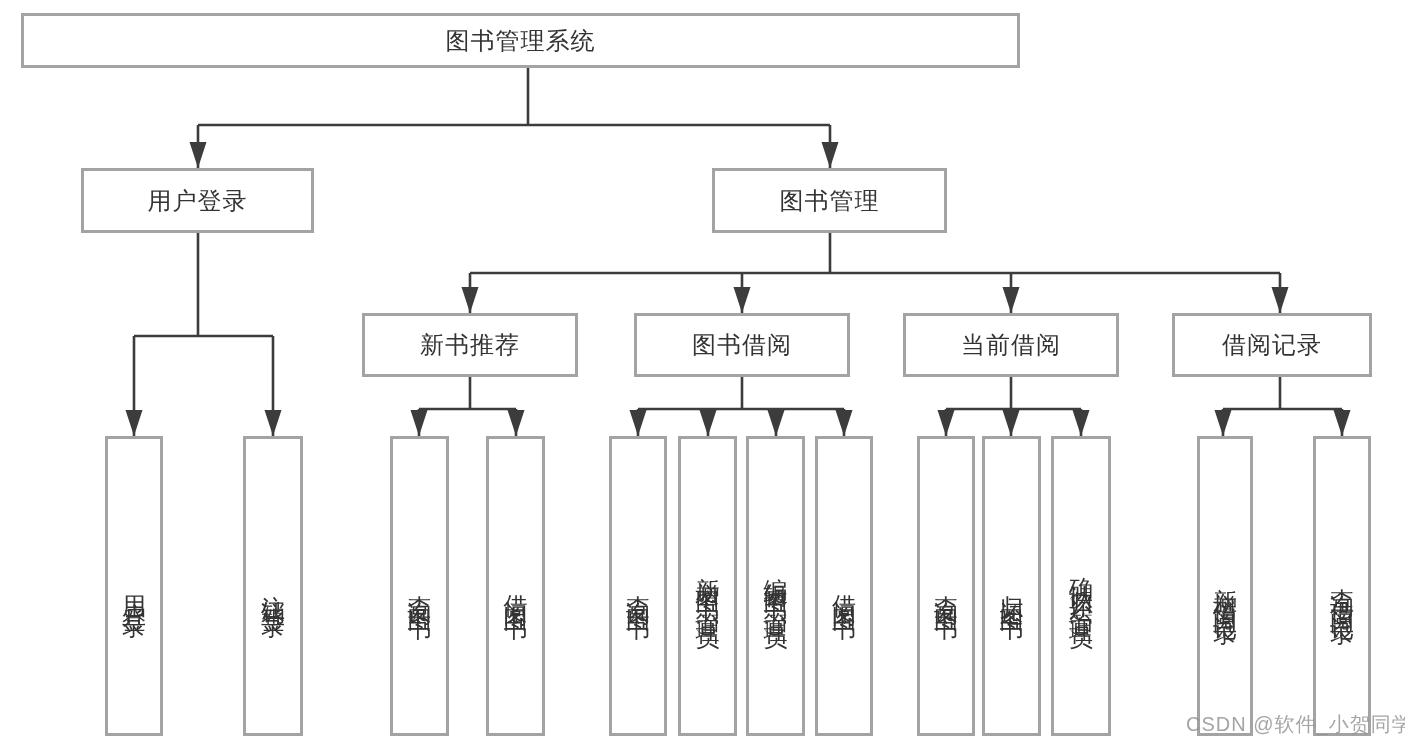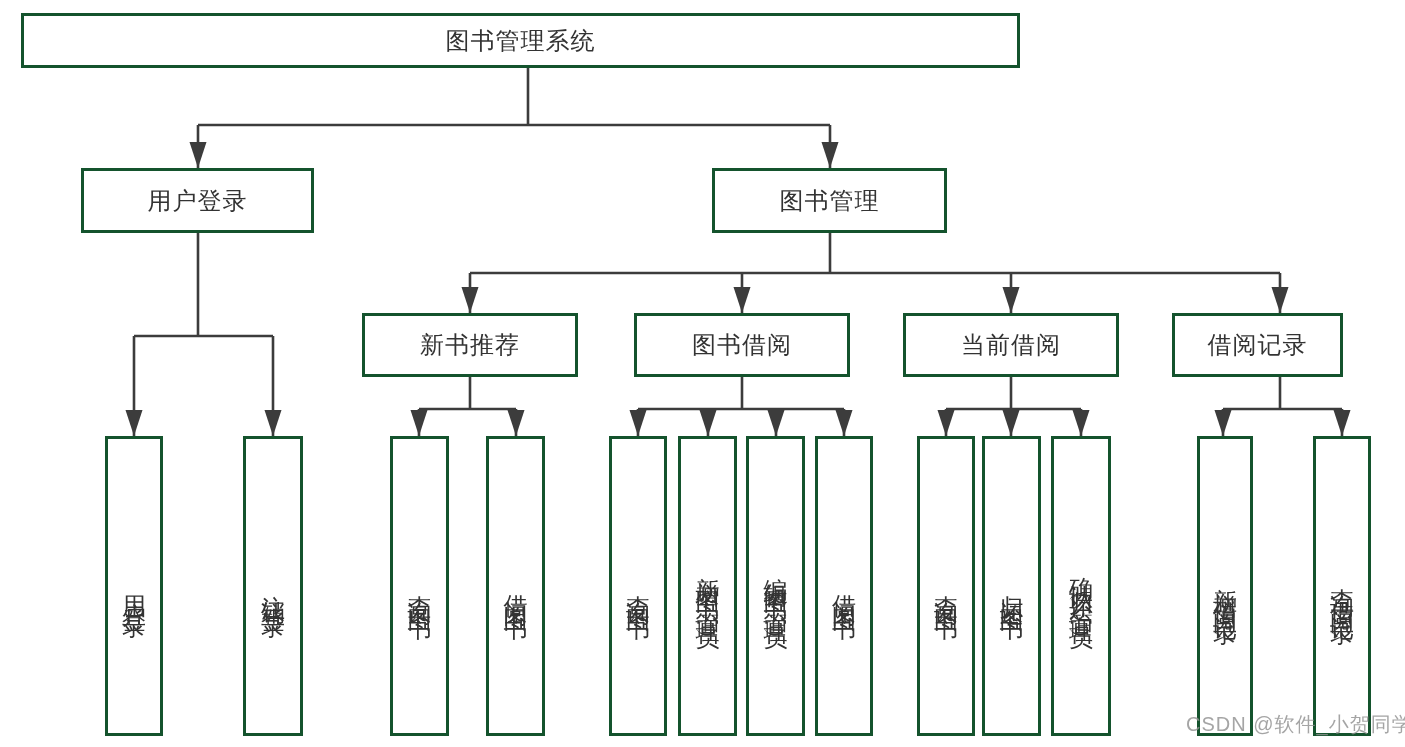--- a/index.html
+++ b/index.html
@@ -3,21 +3,21 @@
 <meta charset="utf-8">
 <style>
   html,body { margin:0; padding:0; background:#ffffff; }
   .canvas {
     position:relative; width:1405px; height:747px; background:#ffffff;
     font-family:"Liberation Sans","DejaVu Sans",sans-serif; overflow:hidden;
   }
   .connector-svg { position:absolute; left:0; top:0; z-index:0; }
   .node {
     position:absolute; box-sizing:border-box;
-    border:3px solid #14532d; background:#ffffff;
+    border:3px solid #a3a3a3; background:#ffffff;
     display:flex; align-items:center; justify-content:center;
     color:#333333; z-index:1;
   }
   .h-node { font-size:24px; letter-spacing:1px; }
   .v-node .v-text {
     writing-mode:vertical-rl; text-orientation:mixed;
     font-size:24px; letter-spacing:7px; margin-top:7px;
     line-height:1; white-space:nowrap;
   }
   .v-node { font-size:24px; }
@@ -85,21 +85,21 @@
 
   <div class="node h-node" style="left:362px;top:313px;width:216px;height:64px;font-family:Liberation Mono, monospace;">
     <span>新书推荐</span>
   </div>
   <div class="node h-node" style="left:634px;top:313px;width:216px;height:64px;text-align:center;">
     <span>图书借阅</span>
   </div>
   <div class="node h-node" style="left:903px;top:313px;width:216px;height:64px;justify-content:center;">
     <span>当前借阅</span>
   </div>
-  <div class="node h-node" style="left:1172px;top:313px;width:171px;height:64px;">
+  <div class="node h-node" style="left:1172px;top:313px;width:200px;height:64px;">
     <span>借阅记录</span>
   </div>
 
   <div class="node v-node" style="left:105px;top:436px;width:58px;height:300px;">
     <span class="v-text">用户登录</span>
   </div>
   <div class="node v-node" style="left:243px;top:436px;width:60px;height:300px;">
     <span class="v-text">注销登录</span>
   </div>
 

